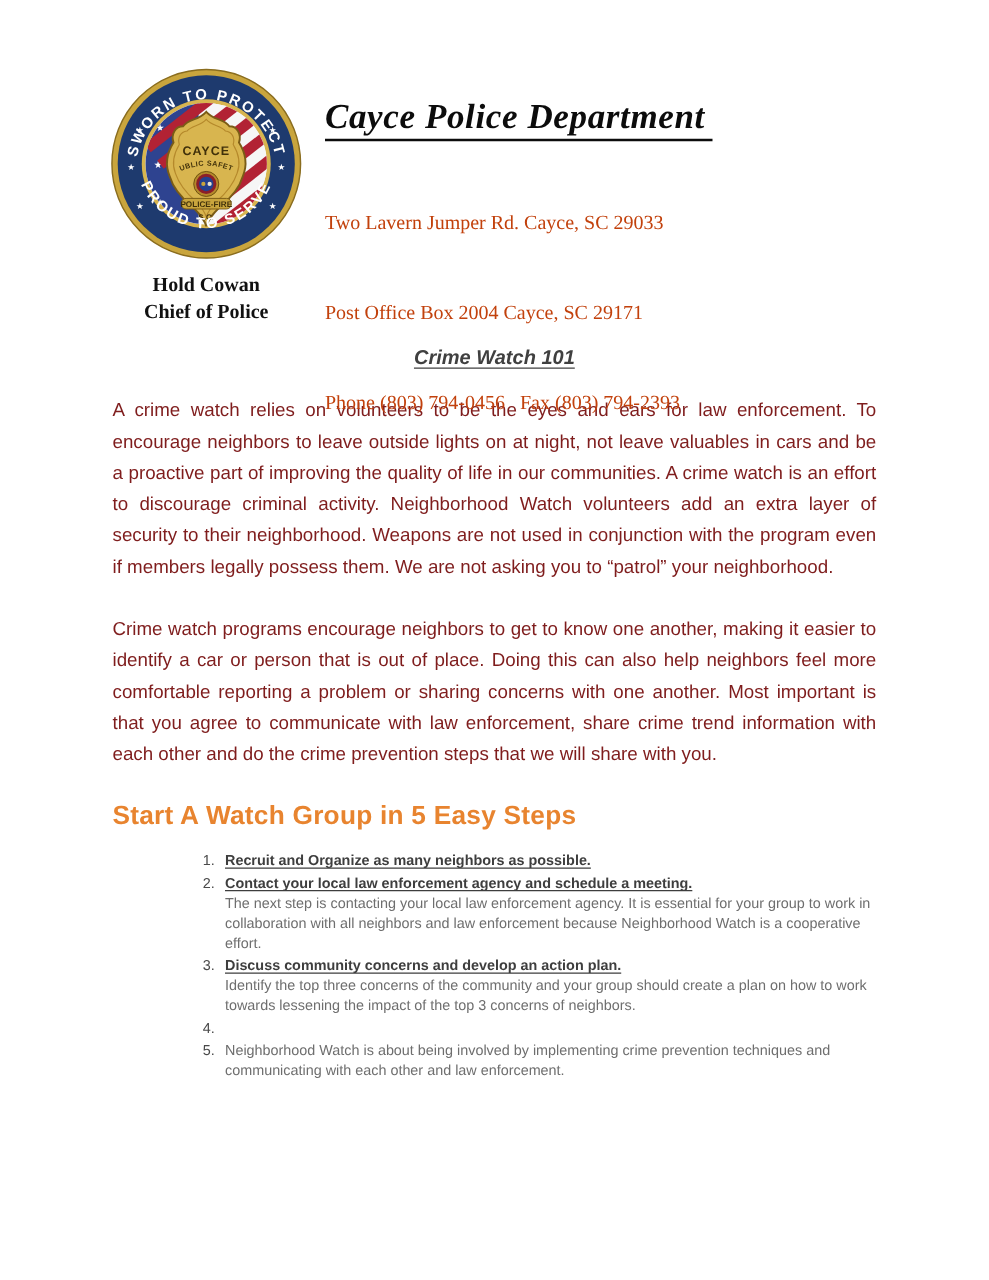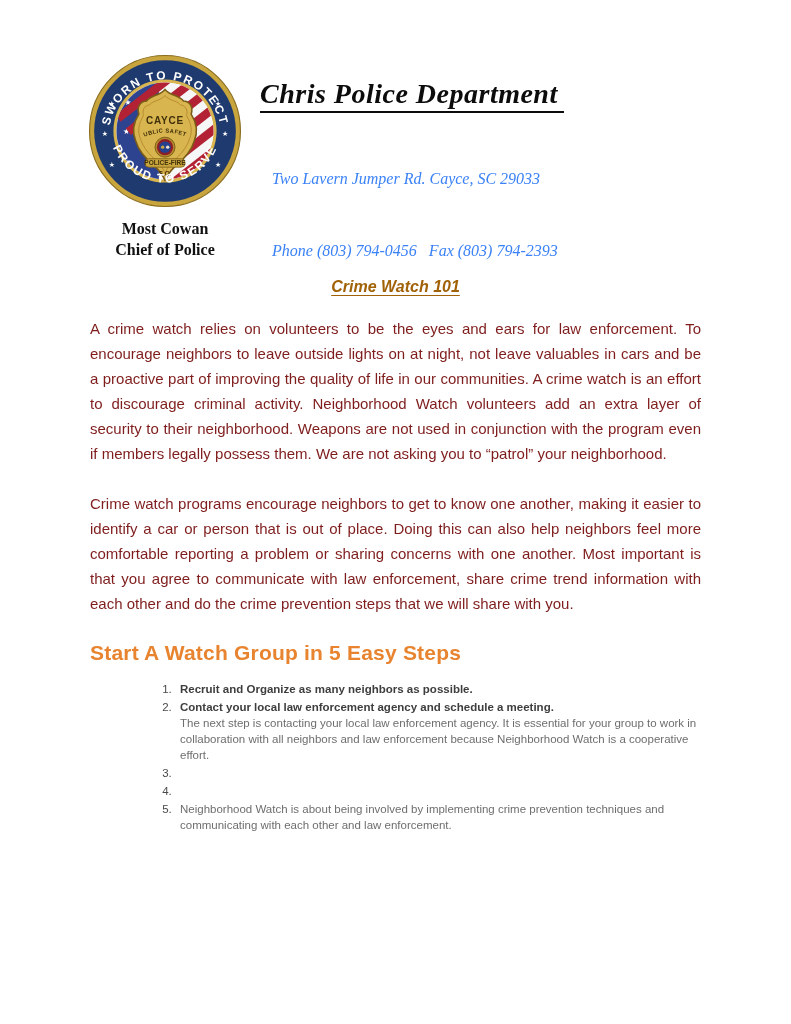--- a/index.html
+++ b/index.html
@@ -26,30 +26,30 @@
   .dept-title {
     display: inline-block;
     font-family: "Liberation Serif", "DejaVu Serif", serif;
     font-style: italic; font-weight: bold;
     font-size: 28px; color: #0c0c0c;
     border-bottom: 2.5px solid #0c0c0c;
     padding-bottom: 1px; padding-right: 6px;
     letter-spacing: 0.5px;
   }
   .address {
-    margin-top: 6px; margin-left: 12px;
+    margin-top: 6px; margin-left: 0;
     font-family: "Liberation Serif", "DejaVu Serif", serif;
-    font-style: italic; font-size: 16px; line-height: 24px;
-    color: #3b82f6; white-space: pre-wrap;
+    font-size: 16px; line-height: 24px;
+    color: #c2410c; white-space: pre-wrap;
   }
   
   .doc-title {
     text-align: center;
     font-size: 16px; font-weight: 600; font-style: italic;
-    color: #a16207;
+    color: #404040;
     text-decoration: underline;
     text-underline-offset: 3px;
     margin-bottom: 20px;
   }
   .body-copy { margin: 0 90px; }
   .body-copy p {
     font-size: 15px; line-height: 25px;
     text-align: justify;
     color: #7f1d1d;
     margin-bottom: 25px;
@@ -65,20 +65,21 @@
     padding-left: 85px;
     font-size: 11.5px; line-height: 16px;
     color: #6e6e6e;
     max-width: 620px;
   }
   ol.steps li { padding-left: 5px; margin-bottom: 2px; }
   ol.steps li::marker { color: #4a4a4a; }
   .step-title {
     display: block;
     font-weight: bold; color: #3e3e3e;
+    text-decoration: underline;
     text-underline-offset: 2px;
   }
   .step-desc { display: block; color: #6e6e6e; }
 </style>
 </head>
 <body>
 
 <div class="page">
 
   <header class="letterhead">
@@ -162,28 +163,29 @@
           <text x="22" y="107">★</text>
           <text x="31" y="147">★</text>
           <text x="169" y="68">★</text>
           <text x="178" y="107">★</text>
           <text x="169" y="147">★</text>
         </g>
       </svg>
     </div>
 
     <div class="chief-block">
-      <div>Most Cowan</div>
+      <div>Hold Cowan</div>
       <div>Chief of Police</div>
     </div>
 
     <div class="title-block">
-      <h1 class="dept-title">Chris Police Department</h1>
+      <h1 class="dept-title">Cayce Police Department</h1>
       <div class="address">
         <div>Two Lavern Jumper Rd. Cayce, SC 29033</div>
+        <div>Post Office Box 2004 Cayce, SC 29171</div>
         <div>Phone (803) 794-0456   Fax (803) 794-2393</div>
       </div>
     </div>
 
   </header>
 
   <h2 class="doc-title">Crime Watch 101</h2>
 
   <div class="body-copy">
     <p>A crime watch relies on volunteers to be the eyes and ears for law enforcement.  To encourage neighbors to leave outside lights on at night, not leave valuables in cars and be a proactive part of improving the quality of life in our communities.  A crime watch is an effort to discourage criminal activity. Neighborhood Watch volunteers add an extra layer of security to their neighborhood. Weapons are not used in conjunction with the program even if members legally possess them.  We are not asking you to “patrol” your neighborhood.</p>
@@ -194,20 +196,22 @@
 
   <ol class="steps">
     <li>
       <span class="step-title">Recruit and Organize as many neighbors as possible.</span>
     </li>
     <li>
       <span class="step-title">Contact your local law enforcement agency and schedule a meeting.</span>
       <span class="step-desc">The next step is contacting your local law enforcement agency. It is essential for your group to work in collaboration with all neighbors and law enforcement because Neighborhood Watch is a cooperative effort.</span>
     </li>
     <li>
+      <span class="step-title">Discuss community concerns and develop an action plan.</span>
+      <span class="step-desc">Identify the top three concerns of the community and your group should create a plan on how to work towards lessening the impact of the top 3 concerns of neighbors.</span>
     </li>
     <li>
     </li>
     <li>
       <span class="step-desc">Neighborhood Watch is about being involved by implementing crime prevention techniques and communicating with each other and law enforcement.</span>
     </li>
   </ol>
 
 </div>
 

